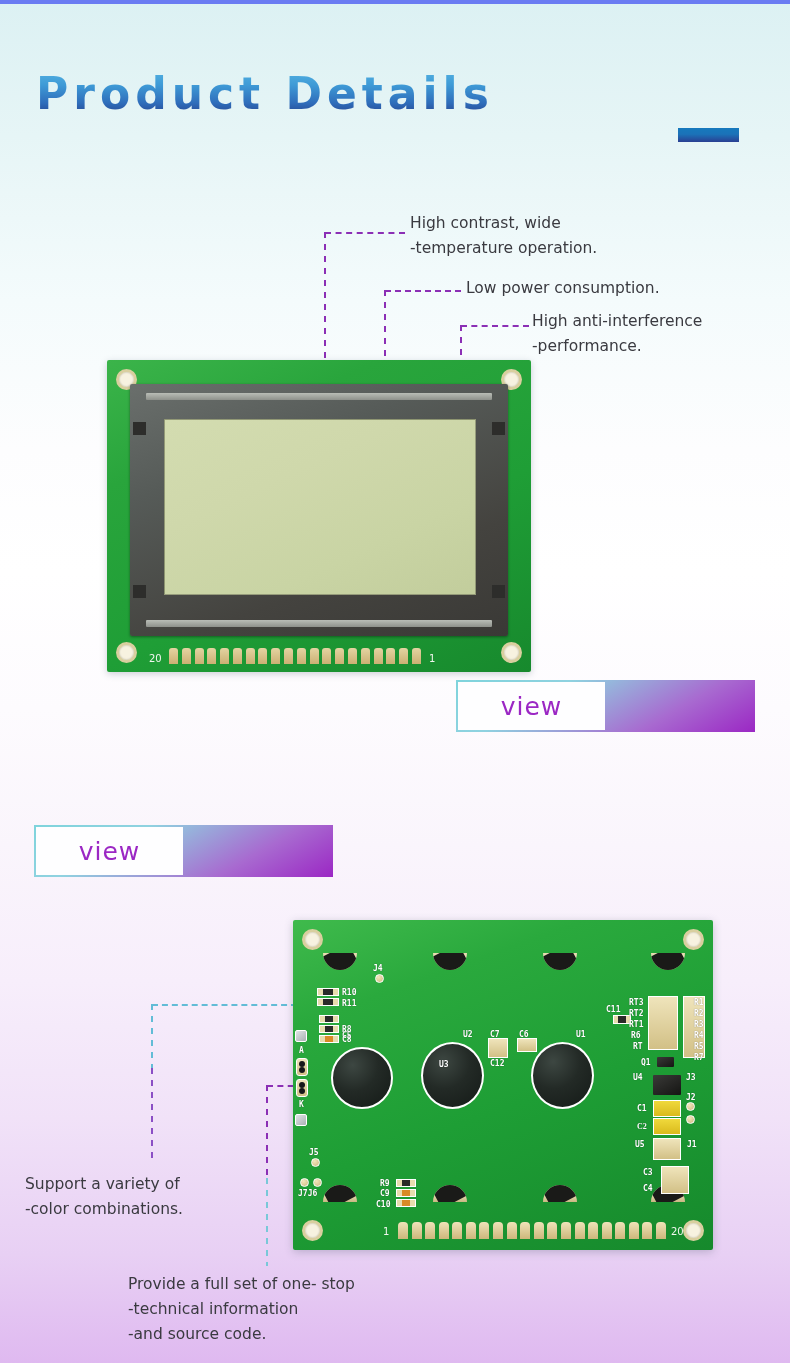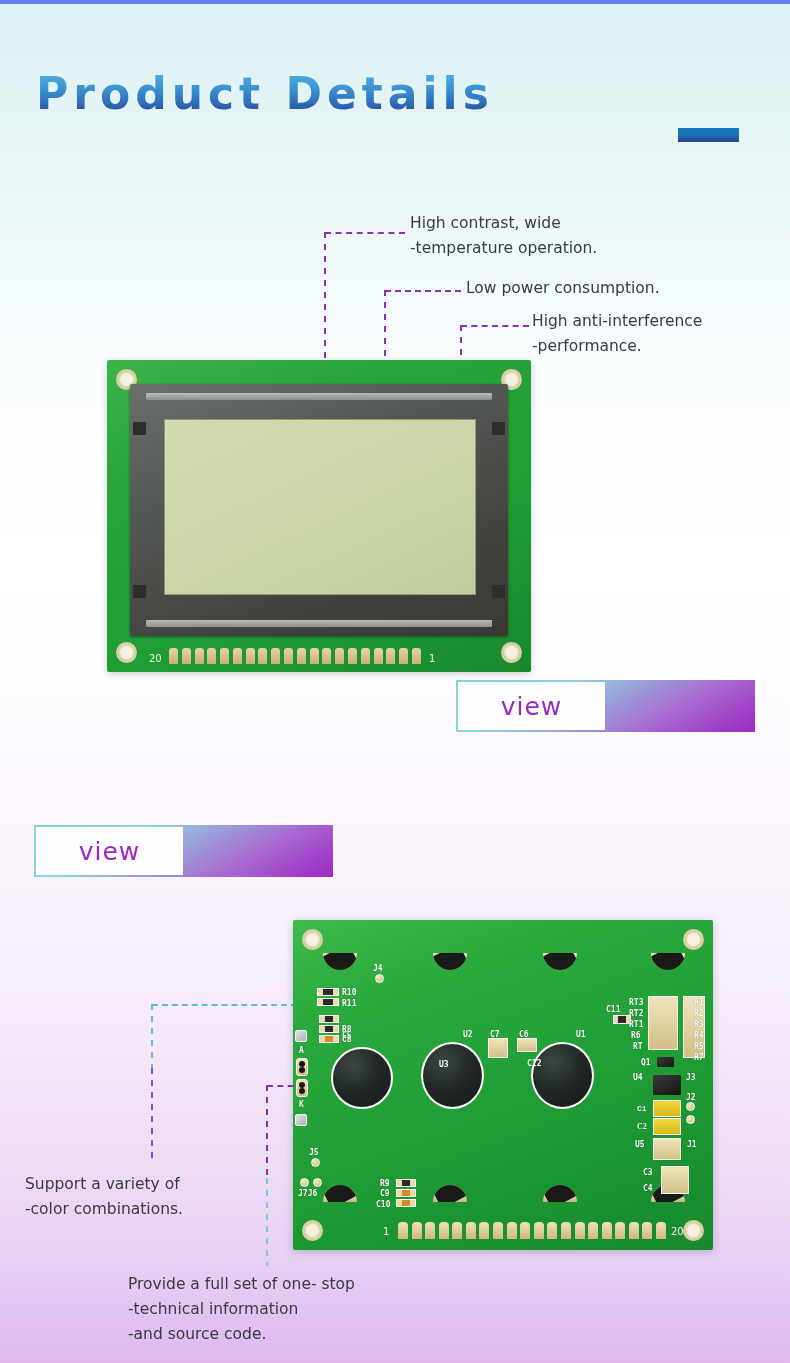--- a/index.html
+++ b/index.html
@@ -363,21 +363,21 @@
   <div class="silk" style="left:49px; top:105px;">R8</div>
   <div class="silk" style="left:49px; top:115px;">C8</div>
   <div class="silk" style="left:103px; top:140px;margin-left:43px;">U3</div>
   <div class="silk" style="left:170px; top:110px;">U2</div>
   <div class="silk" style="left:283px; top:110px;">U1</div>
 
   <div class="pad" style="left:195px; top:118px; width:20px; height:20px;"></div>
   <div class="pad" style="left:224px; top:118px; width:20px; height:14px;"></div>
   <div class="silk" style="left:197px; top:110px;">C7</div>
   <div class="silk" style="left:226px; top:110px;">C6</div>
-  <div class="silk" style="left:197px; top:139px;margin-left:37px;">C12</div>
+  <div class="silk" style="left:197px; top:139px;">C12</div>
 
   <div class="smd" style="left:320px; top:95px; width:18px; height:9px;"></div>
   <div class="silk" style="left:313px; top:85px;">C11</div>
 
   <div class="pad" style="left:355px; top:76px; width:30px; height:54px;"></div>
   <div class="silk" style="left:336px; top:78px;">RT3</div>
   <div class="silk" style="left:336px; top:89px;">RT2</div>
   <div class="silk" style="left:336px; top:100px;text-align:center;">RT1</div>
   <div class="silk" style="left:338px; top:111px;">R6</div>
   <div class="silk" style="left:340px; top:122px;">RT</div>
@@ -392,21 +392,21 @@
 
   <div class="ic" style="left:364px; top:137px; width:17px; height:10px;"></div>
   <div class="silk" style="left:348px; top:138px;">Q1</div>
 
   <div class="ic" style="left:360px; top:155px; width:28px; height:20px;"></div>
   <div class="silk" style="left:340px; top:153px;">U4</div>
   <div class="silk" style="left:393px; top:153px;">J3</div>
 
   <div class="cap-yellow" style="left:360px; top:180px; width:28px; height:17px;"></div>
   <div class="cap-yellow" style="left:360px; top:198px; width:28px; height:17px;"></div>
-  <div class="silk" style="left:344px; top:184px;font-family:Liberation Mono, monospace;">C1</div>
+  <div class="silk" style="left:344px; top:184px;">C1</div>
   <div class="silk" style="left:344px; top:202px;font-family:Liberation Serif, serif;">C2</div>
   <div class="jumper" style="left:393px; top:182px; width:9px; height:9px;"></div>
   <div class="jumper" style="left:393px; top:195px; width:9px; height:9px;"></div>
   <div class="silk" style="left:393px; top:173px;">J2</div>
 
   <div class="pad" style="left:360px; top:218px; width:28px; height:22px;"></div>
   <div class="silk" style="left:342px; top:220px;">U5</div>
   <div class="silk" style="left:394px; top:220px;">J1</div>
 
   <div class="pad" style="left:368px; top:246px; width:28px; height:28px;"></div>

